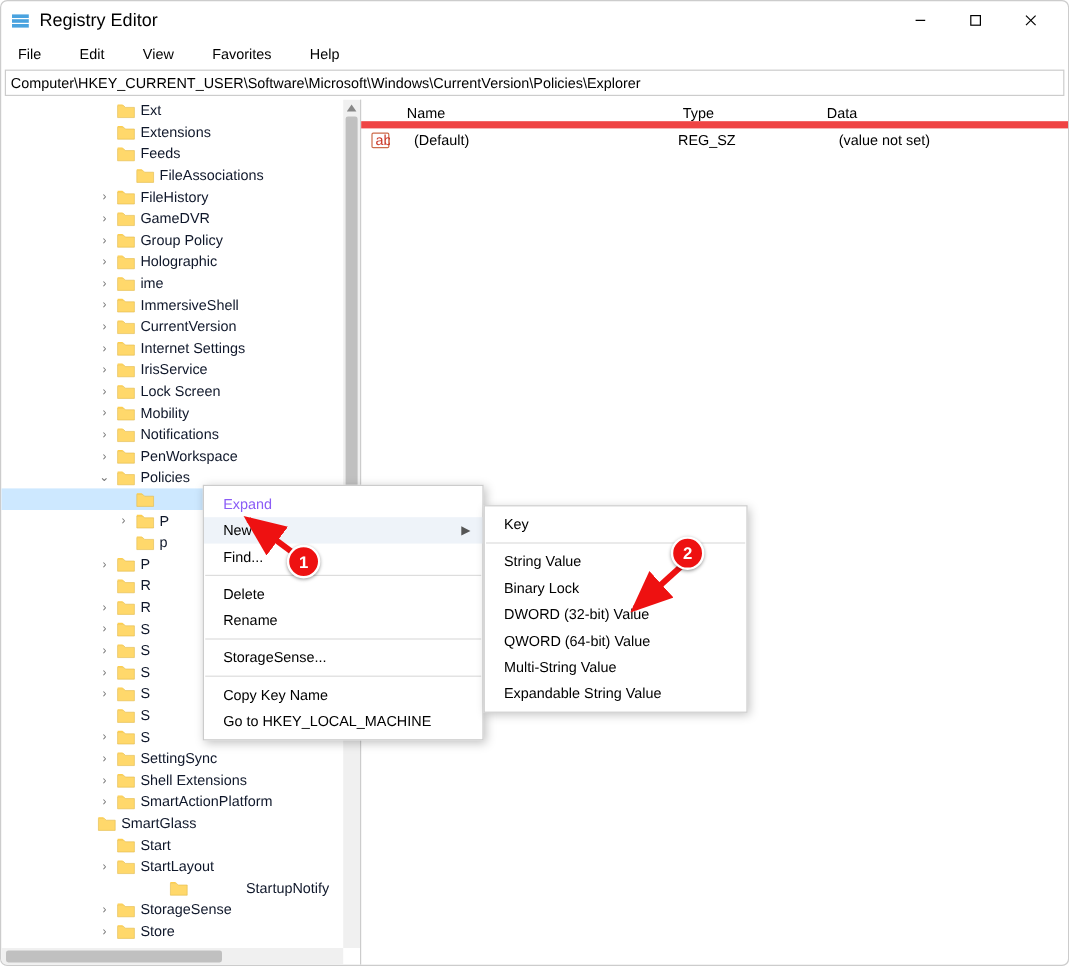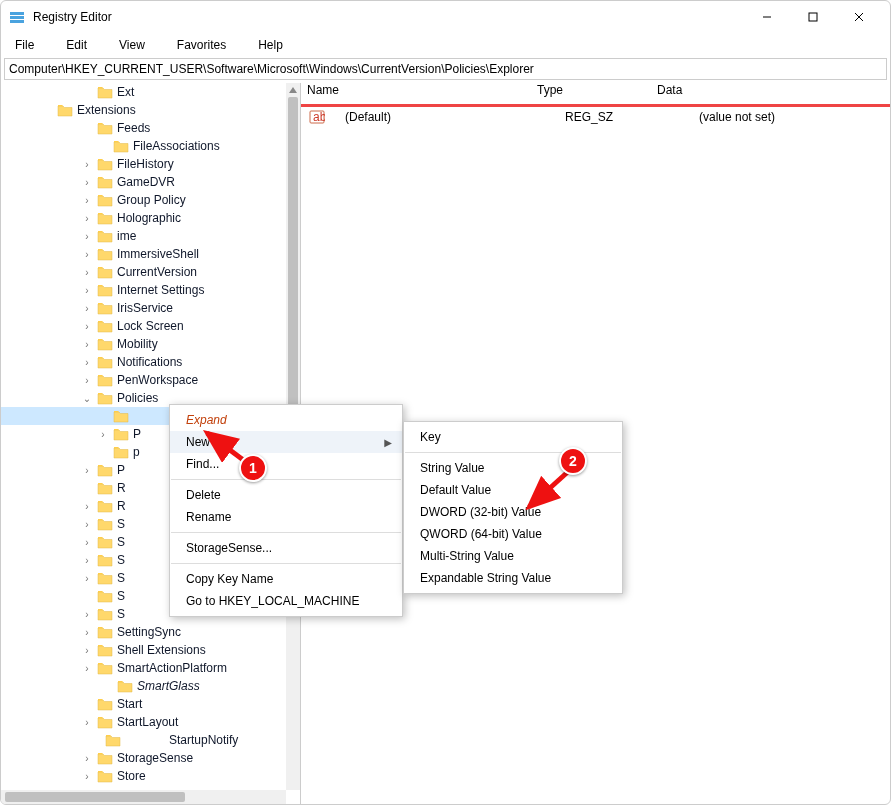--- a/index.html
+++ b/index.html
@@ -1,47 +1,47 @@
 <!DOCTYPE html>
 <html><head>
 <meta charset="utf-8">
 <style>
   * { box-sizing: border-box; margin: 0; padding: 0; font-family: 'Segoe UI', Tahoma, sans-serif; font-size: 12px; }
   body { background: #fff; width: 891px; height: 805px; overflow: hidden; position: relative; border: 1px solid #ccc; border-radius: 6px; }
   .titlebar { height: 32px; display: flex; align-items: center; padding: 0 8px; }
   .titlebar .app-icon { width: 16px; height: 16px; margin-right: 8px; }
-  .titlebar .title { flex: 1; font-size: 12px; color: #000; }
+  .titlebar .title { flex: 1; font-size: 15px; color: #000; }
   .title-controls { display: flex; height: 32px; }
   .title-btn { width: 46px; height: 32px; display: flex; align-items: center; justify-content: center; color: #000; }
   .menubar { height: 24px; display: flex; align-items: center; padding: 0 6px; gap: 16px; }
   .menu-item { padding: 2px 8px; color: #000; cursor: default; }
   .addressbar { height: 22px; border: 1px solid #ccc; margin:1px 3px 3px 3px; display: flex; align-items: center; padding: 0 4px; font-size: 12px; color: #000; }
   .workspace { display: flex; height: calc(805px - 32px - 24px - 28px); }
   .tree-pane { width: 300px; border-right: 1px solid #ccc; position: relative; overflow:hidden; }
   .tree-scroll { position:absolute; top:0; bottom:14px; left:0; right:14px; overflow:hidden; }
   .tree-hscroll { position:absolute; bottom:0; left:0; right:14px; height:14px; background:#f0f0f0; display:flex; align-items:center; }
   .tree-hscroll .thumb { margin-left:4px; height:10px; width:180px; background:#c0c0c0; border-radius:2px; }
   .tree-vscroll { position:absolute; top:0; right:0; bottom:14px; width:14px; background:#f0f0f0; display:flex; flex-direction:column; align-items:center; padding-top:2px; }
   .tree-vscroll .thumb-v { width:10px; height:320px; background:#c0c0c0; border-radius:2px; margin-top:2px; }
   .tree-item { display: flex; align-items: center; height: 18px; white-space: nowrap; }
   .chevron { width: 12px; display:inline-flex; justify-content:center; color:#777; font-size:10px; cursor:default; }
   .folder-icon { width:16px; height:14px; margin:0 4px; }
   .tree-label { color:#0f172a; }
   .selected { background:#cde8ff; }
   .value-pane { flex:1; position:relative; }
-  .value-header { display:flex; height:24px; align-items:flex-start; border-bottom:3px solid #ef4444; }
+  .value-header { display:flex; height:24px; align-items:flex-end; border-bottom:6px solid #ef4444;padding-left:32px; }
   .col { padding:0 6px; color:#000; }
   .col-name { width:230px; }
   .col-type { width:120px; }
   .col-data { flex:1; }
   .value-row { display:flex; height:20px; align-items:center;gap:14px; }
   .value-row .icon { width:16px; height:16px; margin:0 6px 0 8px; }
   .context-menu { position:absolute; background:#fff; border:1px solid #ccc; box-shadow:2px 2px 8px rgba(0,0,0,0.25); padding:4px 0; z-index:10; }
   .cm-item { height:22px; padding:0 24px 0 16px; display:flex; align-items:center; color:#000; cursor:default; position:relative; }
-  .cm-item.disabled { color:#c2410c;font-style:italic; }
+  .cm-item.disabled { color:#8b5cf6; }
   .cm-item.highlight { background:#eef3f9; }
   .cm-sep { height:1px; background:#ddd; margin:4px 1px; }
   .cm-arrow { position:absolute; right:10px; font-size:10px; color:#555; }
   .red-arrow { position:absolute; z-index:30; }
   .red-badge { position:absolute; z-index:31; width:28px; height:28px; border-radius:50%; background:#e11; color:#fff; display:flex; align-items:center; justify-content:center; font-weight:bold; font-size:14px; border:2px solid #fff; box-shadow:0 1px 3px rgba(0,0,0,.4); }
 </style>
 </head>
 <body>
 
 <div class="titlebar">
@@ -87,21 +87,21 @@
   <div class="tree-pane">
     <div class="tree-scroll" id="tree-container">
         <div class="tree-item" style="padding-left: 80px;">
           <span class="chevron"></span>
           <svg class="folder-icon" viewBox="0 0 16 14">
             <path d="M1 3 L6 3 L7.5 4.5 L15 4.5 L15 13 L1 13 Z" fill="#ffd86b" stroke="#e0b84a" stroke-width="0.5"></path>
             <path d="M1 3 L1 2 L5 2 L6 3" fill="#ffce4a"></path>
           </svg>
           <span class="tree-label">Ext</span>
         </div>
-        <div class="tree-item" style="padding-left: 40px;">
+        <div class="tree-item" style="padding-left: 80px;">
           <span class="chevron"></span>
           <svg class="folder-icon" viewBox="0 0 16 14">
             <path d="M1 3 L6 3 L7.5 4.5 L15 4.5 L15 13 L1 13 Z" fill="#ffd86b" stroke="#e0b84a" stroke-width="0.5"></path>
             <path d="M1 3 L1 2 L5 2 L6 3" fill="#ffce4a"></path>
           </svg>
           <span class="tree-label">Extensions</span>
         </div>
         <div class="tree-item" style="padding-left: 80px;">
           <span class="chevron"></span>
           <svg class="folder-icon" viewBox="0 0 16 14">
@@ -343,21 +343,21 @@
           <span class="tree-label">Shell Extensions</span>
         </div>
         <div class="tree-item" style="padding-left: 80px;">
           <span class="chevron">›</span>
           <svg class="folder-icon" viewBox="0 0 16 14">
             <path d="M1 3 L6 3 L7.5 4.5 L15 4.5 L15 13 L1 13 Z" fill="#ffd86b" stroke="#e0b84a" stroke-width="0.5"></path>
             <path d="M1 3 L1 2 L5 2 L6 3" fill="#ffce4a"></path>
           </svg>
           <span class="tree-label">SmartActionPlatform</span>
         </div>
-        <div class="tree-item" style="padding-left: 100px; font-style: italic;">
+        <div class="tree-item" style="padding-left: 64px;">
           <span class="chevron"></span>
           <svg class="folder-icon" viewBox="0 0 16 14">
             <path d="M1 3 L6 3 L7.5 4.5 L15 4.5 L15 13 L1 13 Z" fill="#ffd86b" stroke="#e0b84a" stroke-width="0.5"></path>
             <path d="M1 3 L1 2 L5 2 L6 3" fill="#ffce4a"></path>
           </svg>
           <span class="tree-label">SmartGlass</span>
         </div>
         <div class="tree-item" style="padding-left: 80px;">
           <span class="chevron"></span>
           <svg class="folder-icon" viewBox="0 0 16 14">
@@ -367,21 +367,21 @@
           <span class="tree-label">Start</span>
         </div>
         <div class="tree-item" style="padding-left: 80px;">
           <span class="chevron">›</span>
           <svg class="folder-icon" viewBox="0 0 16 14">
             <path d="M1 3 L6 3 L7.5 4.5 L15 4.5 L15 13 L1 13 Z" fill="#ffd86b" stroke="#e0b84a" stroke-width="0.5"></path>
             <path d="M1 3 L1 2 L5 2 L6 3" fill="#ffce4a"></path>
           </svg>
           <span class="tree-label">StartLayout</span>
         </div>
-        <div class="tree-item" style="padding-left: 44px; gap: 44px;">
+        <div class="tree-item" style="padding-left: 80px; gap: 44px;">
           <span class="chevron"></span>
           <svg class="folder-icon" viewBox="0 0 16 14">
             <path d="M1 3 L6 3 L7.5 4.5 L15 4.5 L15 13 L1 13 Z" fill="#ffd86b" stroke="#e0b84a" stroke-width="0.5"></path>
             <path d="M1 3 L1 2 L5 2 L6 3" fill="#ffce4a"></path>
           </svg>
           <span class="tree-label">StartupNotify</span>
         </div>
         <div class="tree-item" style="padding-left: 80px;">
           <span class="chevron">›</span>
           <svg class="folder-icon" viewBox="0 0 16 14">
@@ -441,21 +441,21 @@
   <div class="cm-item">StorageSense...</div>
   <div class="cm-sep"></div>
   <div class="cm-item">Copy Key Name</div>
   <div class="cm-item">Go to HKEY_LOCAL_MACHINE</div>
 </div>
 
 <div class="context-menu" style="left:402px; top:420px; width:220px;">
   <div class="cm-item">Key</div>
   <div class="cm-sep"></div>
   <div class="cm-item">String Value</div>
-  <div class="cm-item">Default Value</div>
+  <div class="cm-item">Binary Lock</div>
   <div class="cm-item">DWORD (32-bit) Value</div>
   <div class="cm-item">QWORD (64-bit) Value</div>
   <div class="cm-item">Multi-String Value</div>
   <div class="cm-item">Expandable String Value</div>
 </div>
 
 <svg class="red-arrow" style="left:200px; top:426px;" width="50" height="40">
   <defs>
       <marker id="ah1" markerWidth="8" markerHeight="8" refX="6" refY="3" orient="auto">
         <polygon points="0,0 7,3 0,6" fill="#e11"></polygon>

